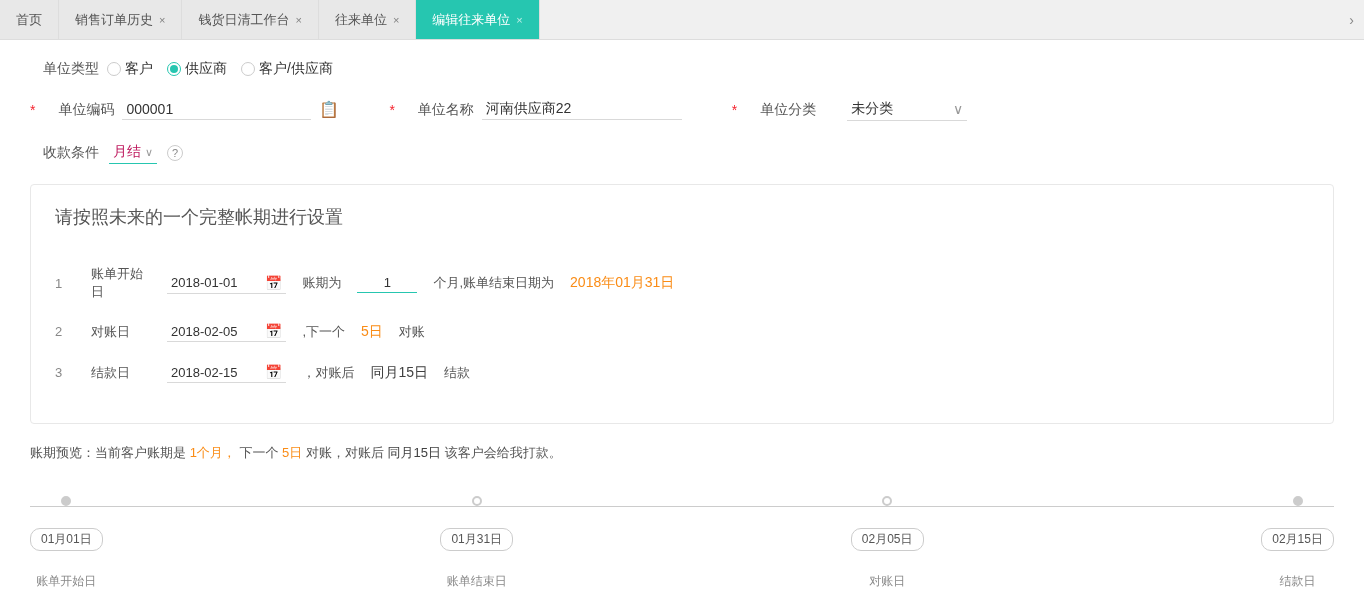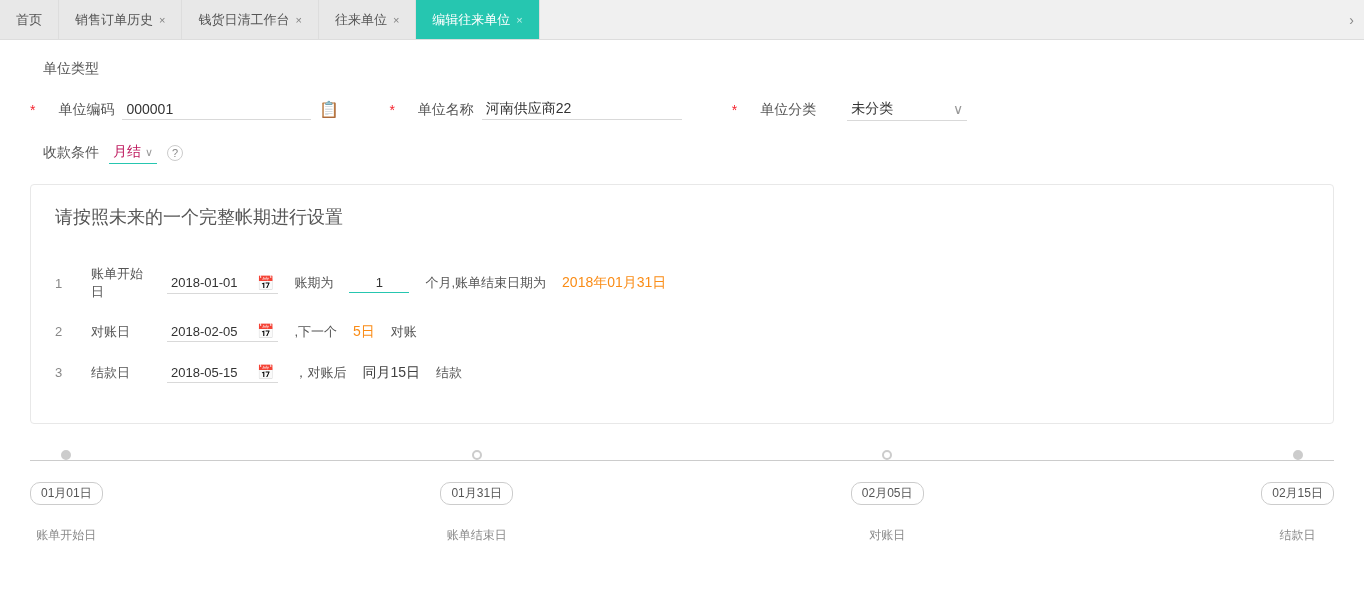--- a/index.html
+++ b/index.html
@@ -176,21 +176,21 @@
       font-size: 13px;
     }
     .period-type {
       width: 60px;
       color: #555;
       font-size: 13px;
     }
     .date-input-wrap {
       display: flex;
       align-items: center;
-      gap: 6px;
+      gap: 14px;
       border-bottom: 1px solid #d9d9d9;
       padding: 2px 4px;
     }
     .date-val { font-size: 13px; color: #333; min-width: 80px; }
     .period-desc { font-size: 13px; color: #555; }
     .highlight-orange { color: #fa8c16; }
     .highlight-green { color: #404040; }
 
     .period-input-inline {
       border: none;
@@ -287,20 +287,34 @@
     <span class="tab-close">×</span>
   </div>
   <div class="tab-chevron">›</div>
 </div>
 
 <div class="content-area">
 
   <div class="form-row">
     <div class="field-group">
       <span class="field-label">单位类型</span>
+      <div class="radio-group">
+        <div class="radio-item">
+          <div class="radio-circle"></div>
+          <span>客户</span>
+        </div>
+        <div class="radio-item">
+          <div class="radio-circle checked"></div>
+          <span>供应商</span>
+        </div>
+        <div class="radio-item">
+          <div class="radio-circle"></div>
+          <span>客户/供应商</span>
+        </div>
+      </div>
     </div>
   </div>
 
   <div class="form-row">
     <div class="field-group">
       <span class="required-star">*</span>
       <span class="field-label">单位编码</span>
       <input class="text-input" type="text" value="000001" style="">
       <span class="calendar-icon">📋</span>
     </div>
@@ -353,30 +367,39 @@
       </div>
       <span class="period-desc">,下一个</span>
       <span class="highlight-orange">5日</span>
       <span class="period-desc">对账</span>
     </div>
 
     <div class="period-row">
       <span class="period-num">3</span>
       <span class="period-type">结款日</span>
       <div class="date-input-wrap">
-        <span class="date-val">2018-05-15</span>
+        <span class="date-val">2018-02-15</span>
         <span class="calendar-icon" style="font-size:14px;">📅</span>
       </div>
       <span class="period-desc">，对账后</span>
       <span class="highlight-green">同月15日</span>
       <span class="period-desc">结款</span>
     </div>
 
   </div>
 
+  <div class="preview-text">
+    <span>账期预览：当前客户账期是</span>
+    <span class="highlight-orange">1个月，</span>
+    <span>下一个</span>
+    <span class="highlight-orange">5日</span>
+    <span>对账，对账后</span>
+    <span class="highlight-green">同月15日</span>
+    <span>该客户会给我打款。</span>
+  </div>
 
   <div class="timeline-wrap">
     <div class="timeline-line"></div>
     <div class="timeline-nodes">
       <div class="timeline-node">
         <div class="tl-dot start"></div>
         <div class="tl-badge">01月01日</div>
         <div class="tl-label">账单开始日</div>
       </div>
       <div class="timeline-node">

